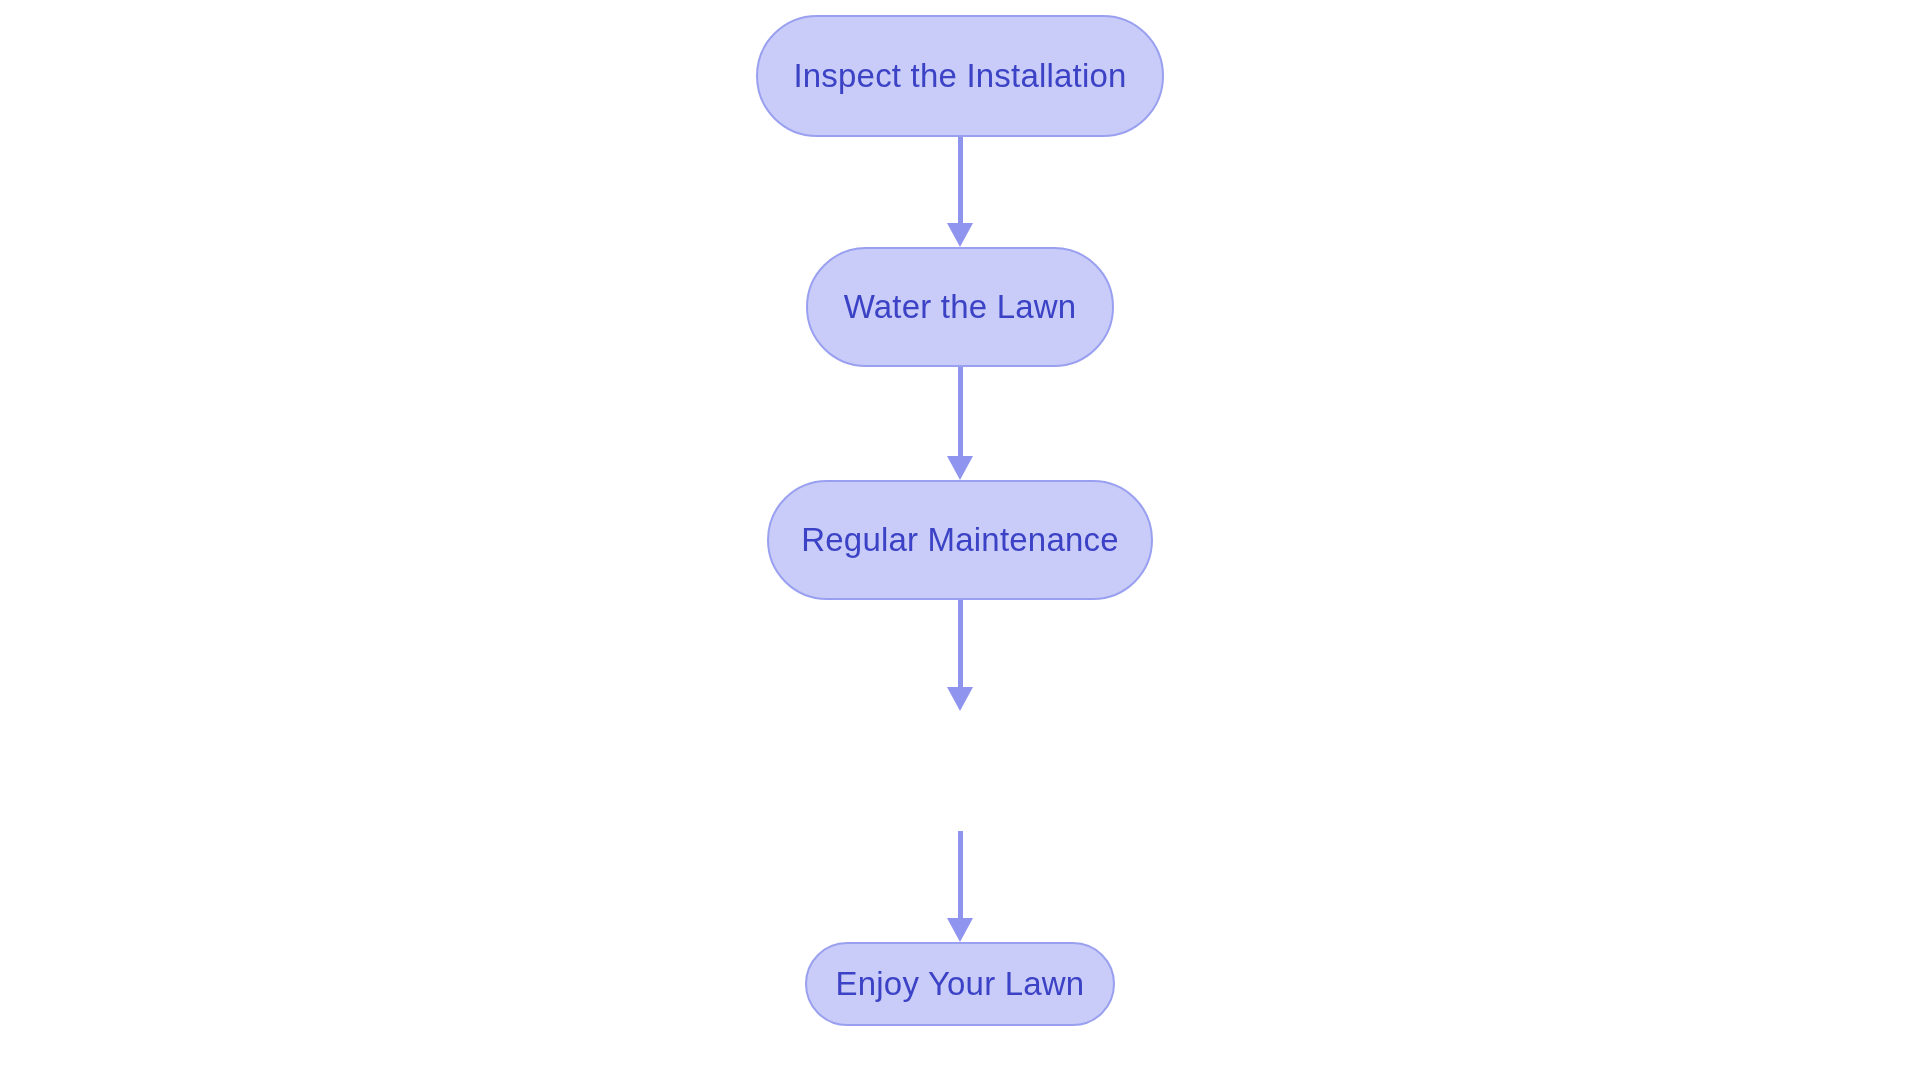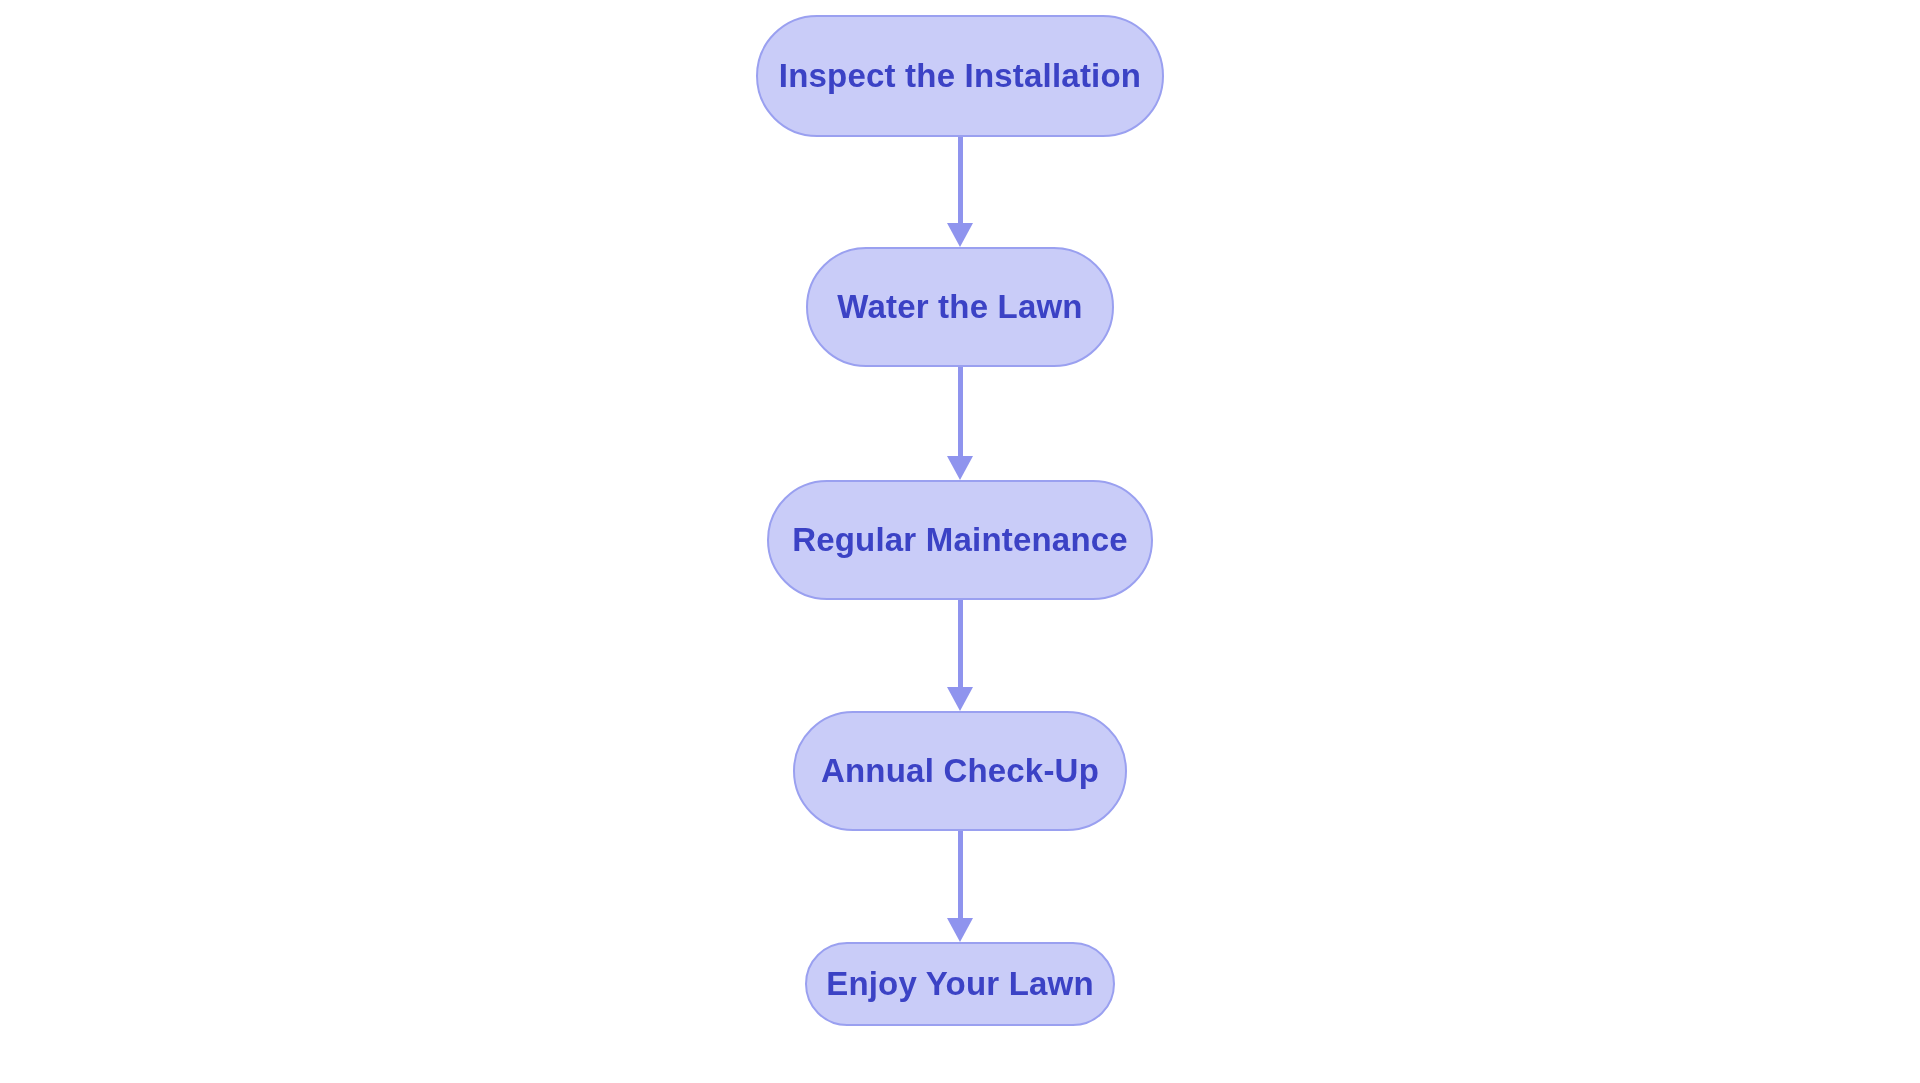--- a/index.html
+++ b/index.html
@@ -27,21 +27,21 @@
   .node {
     position: absolute;
     display: flex;
     align-items: center;
     justify-content: center;
     background: var(--node-fill);
     border: 2px solid var(--node-border);
     border-radius: 62px;
     color: var(--node-text);
     font-size: 33px;
-    font-weight: 700;
+    font-weight: 400;
     letter-spacing: 0.2px;
     white-space: nowrap;
   }
   .node-1 { left: 756px; top: 15px;  width: 408px; height: 122px; }
   .node-2 { left: 806px; top: 247px; width: 308px; height: 120px; }
   .node-3 { left: 767px; top: 480px; width: 386px; height: 120px; }
   .node-4 { left: 793px; top: 711px; width: 334px; height: 120px; }
   .node-5 { left: 805px; top: 942px; width: 310px; height: 84px; }
 
   .arrow {
@@ -95,23 +95,20 @@
 
   <div class="node node-3">
     <span>Regular Maintenance</span>
   </div>
 
   <div class="arrow arrow-3">
     <div class="arrow-stem"></div>
     <div class="arrow-head"></div>
   </div>
 
-  <div class="node node-4">
-    <span>Annual Check-Up</span>
-  </div>
 
   <div class="arrow arrow-4">
     <div class="arrow-stem"></div>
     <div class="arrow-head"></div>
   </div>
 
   <div class="node node-5">
     <span>Enjoy Your Lawn</span>
   </div>
 

